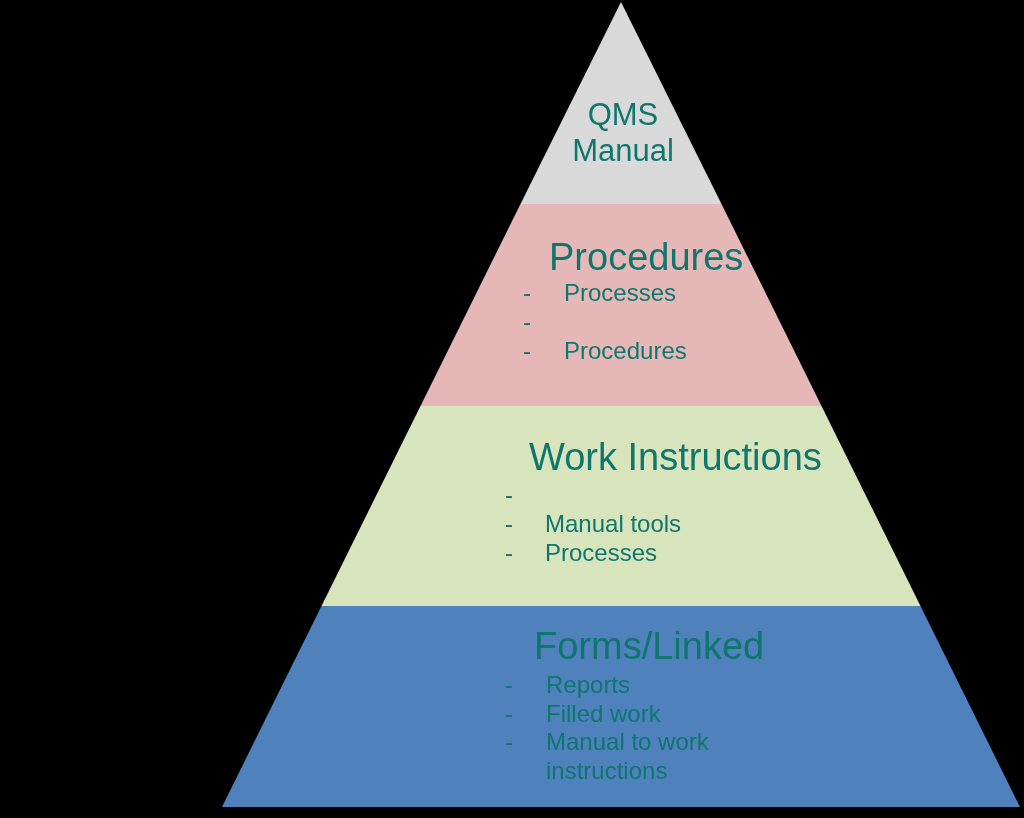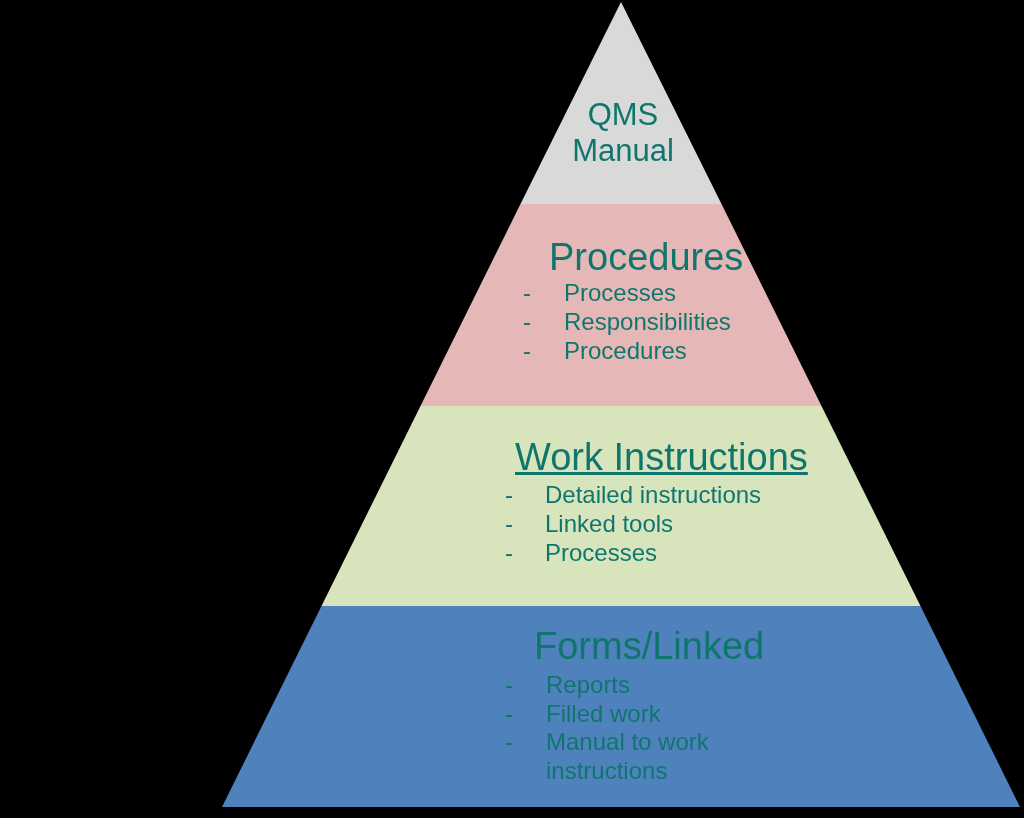--- a/index.html
+++ b/index.html
@@ -33,21 +33,21 @@
     text-align: center;
     font-size: 31px;
     line-height: 36px;
   }
   .band-title {
     font-size: 38px;
     line-height: 35px;
     white-space: nowrap;
   }
   .title-procedures { left: 549px; top: 240px; }
-  .title-work       { left: 515px; top: 440px; text-decoration: underline; }
+  .title-work       { left: 529px; top: 440px; }
   .title-forms      { left: 534px; top: 629px; }
   .bullets {
     position: absolute;
     font-size: 24px;
     line-height: 29px;
   }
   .bullets-procedures { left: 523px; top: 278px; }
   .bullets-work       { left: 505px; top: 480px; }
   .bullets-forms      { left: 505px; top: 671px; line-height: 28.5px; }
   .bullet-row {
@@ -85,37 +85,35 @@
   <div class="level-text apex-title">QMS Manual</div>
 
   <div class="level-text band-title title-procedures">Procedures</div>
   <div class="level-text bullets bullets-procedures">
     <div class="bullet-row">
       <span class="bullet-dash">-</span>
       <span class="bullet-label">Processes</span>
     </div>
     <div class="bullet-row">
       <span class="bullet-dash">-</span>
-      <span class="bullet-label">Responsibilities</span>
     </div>
     <div class="bullet-row">
       <span class="bullet-dash">-</span>
       <span class="bullet-label">Procedures</span>
     </div>
   </div>
 
   <div class="level-text band-title title-work">Work Instructions</div>
   <div class="level-text bullets bullets-work">
     <div class="bullet-row">
       <span class="bullet-dash">-</span>
-      <span class="bullet-label">Detailed instructions</span>
     </div>
     <div class="bullet-row">
       <span class="bullet-dash">-</span>
-      <span class="bullet-label">Linked tools</span>
+      <span class="bullet-label">Manual tools</span>
     </div>
     <div class="bullet-row">
       <span class="bullet-dash">-</span>
       <span class="bullet-label">Processes</span>
     </div>
   </div>
 
   <div class="level-text band-title title-forms">Forms/Linked</div>
   <div class="level-text bullets bullets-forms">
     <div class="bullet-row">

